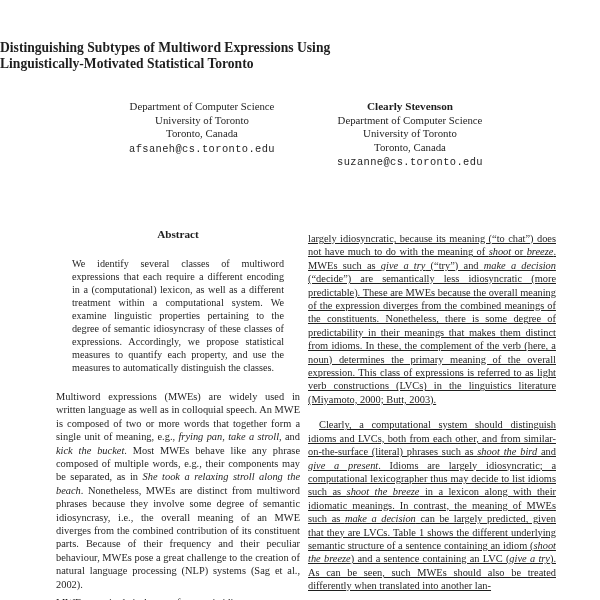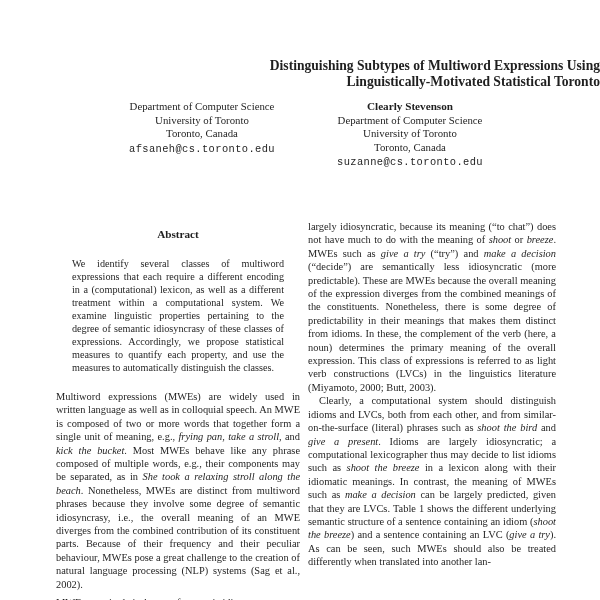--- a/index.html
+++ b/index.html
@@ -3,42 +3,42 @@
 <meta charset="utf-8">
 <style>
   html,body { margin:0; padding:0; background:#fff; }
   .page {
     position:relative; width:600px; height:600px; background:#ffffff;
     color:#1f1f1f; font-family:"Liberation Serif", serif; overflow:hidden;
     -webkit-font-smoothing:antialiased;
   }
   .title {
     position:absolute; top:40px; left:0; width:100%;
-    text-align:right; font-weight:bold; font-size:13.6px; line-height:15.6px;margin-top:18px;
+    text-align:left; font-weight:bold; font-size:13.6px; line-height:15.6px;
   }
   .author {
     position:absolute; top:100px; width:240px; text-align:center;
     font-size:10.8px; line-height:13.6px;
   }
   .author.a0 { left:82px; }
   .author.a1 { left:290px; }
   .author .name { font-weight:bold; font-size:11.2px; }
   .author .email {
     font-family:Liberation Mono, monospace;
     font-size:10.4px; letter-spacing:0.4px; padding-top:2px;
   }
   .col { position:absolute; top:220px; height:380px; overflow:hidden; }
   .col.left  { left:56px;  width:244px; }
   .col.right { left:308px; width:248px; }
   .abs-head { text-align:center; font-weight:bold; font-size:11.2px; line-height:14px; margin:7px 0 7px 0; }
   .abs-body { margin:16px 16px; font-size:10.2px; line-height:13px; text-align:justify; }
   .sec-head { margin:13px 0 0 0; font-size:11.3px; font-weight:bold; text-align:left; line-height:14px; }
   .sec-head .num { display:inline-block; min-width:17px; }
   p.body { margin:8px 0 0 0; font-size:10.4px; line-height:13.4px; text-align:justify; }
-  .col.right p.body { margin-top:0; }
+  .col.right p.body { margin-top:12px;text-decoration:underline; }
   p.body.indent { text-indent:11px; }
   .it { font-style:italic; }
   .clip {
     position:absolute; left:0; bottom:0; width:100%; overflow:hidden;
     background:#fff; font-size:10.4px; line-height:13px; text-align:justify;
     white-space:nowrap;
   }
   .clip.l { height:4px; }
   .clip.r { height:8px; }
 </style>

